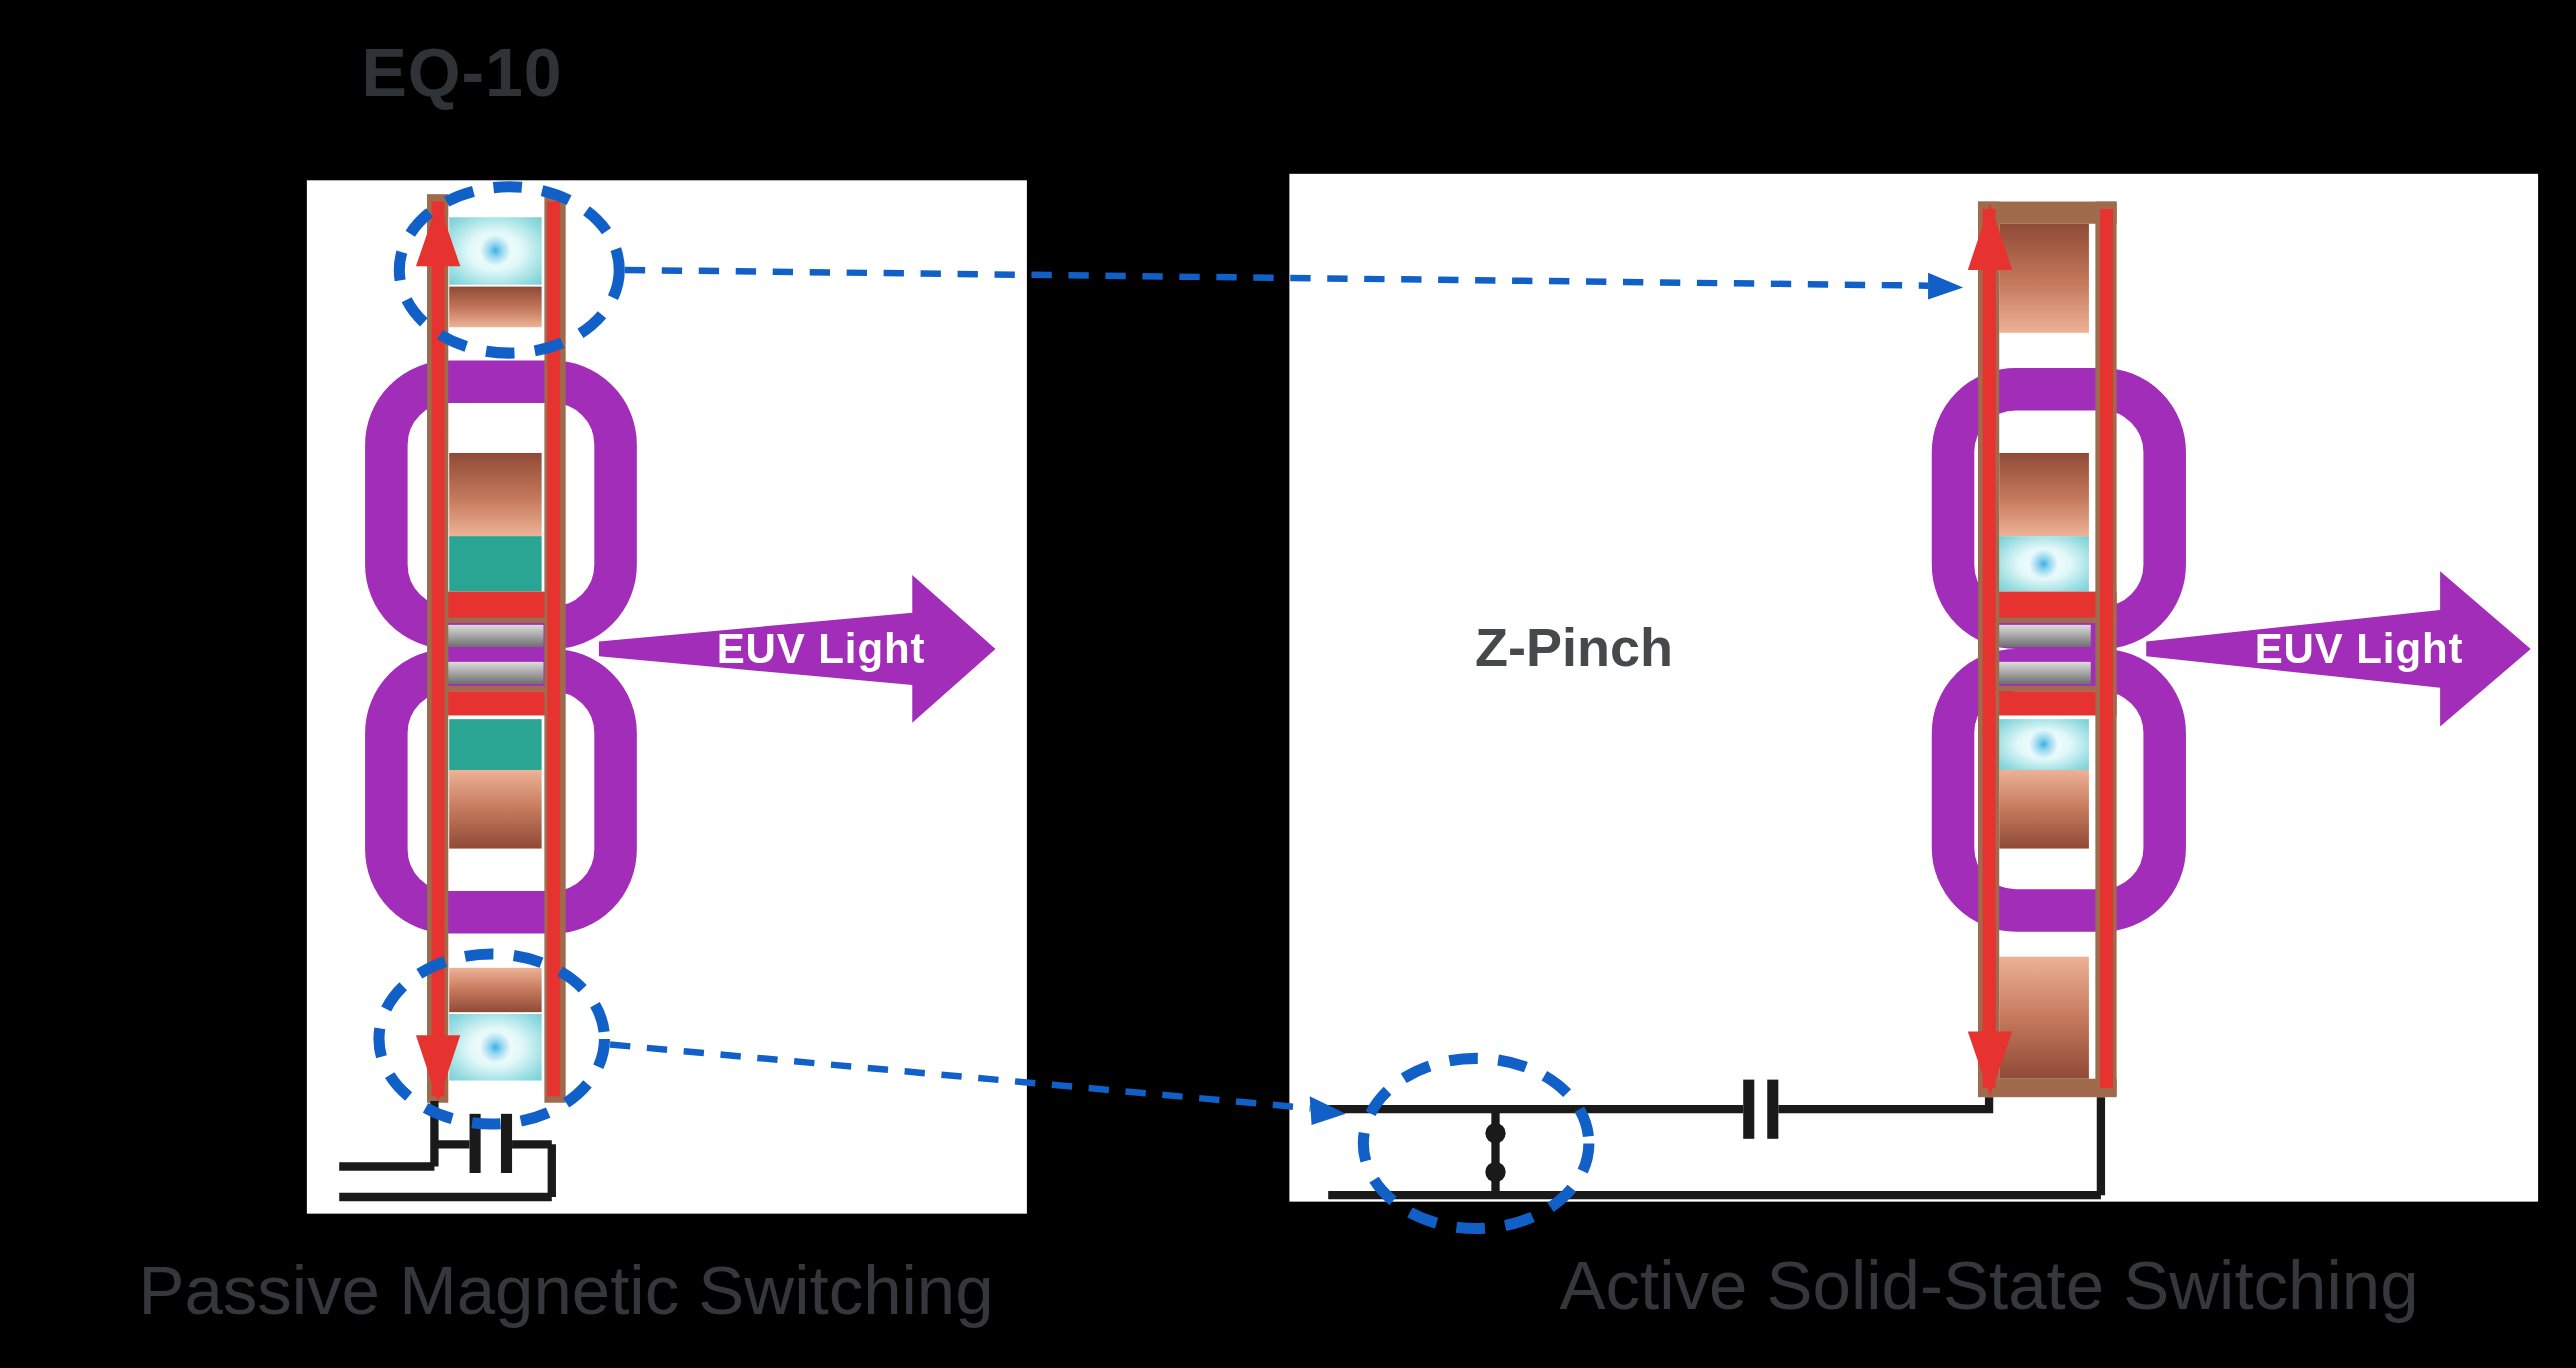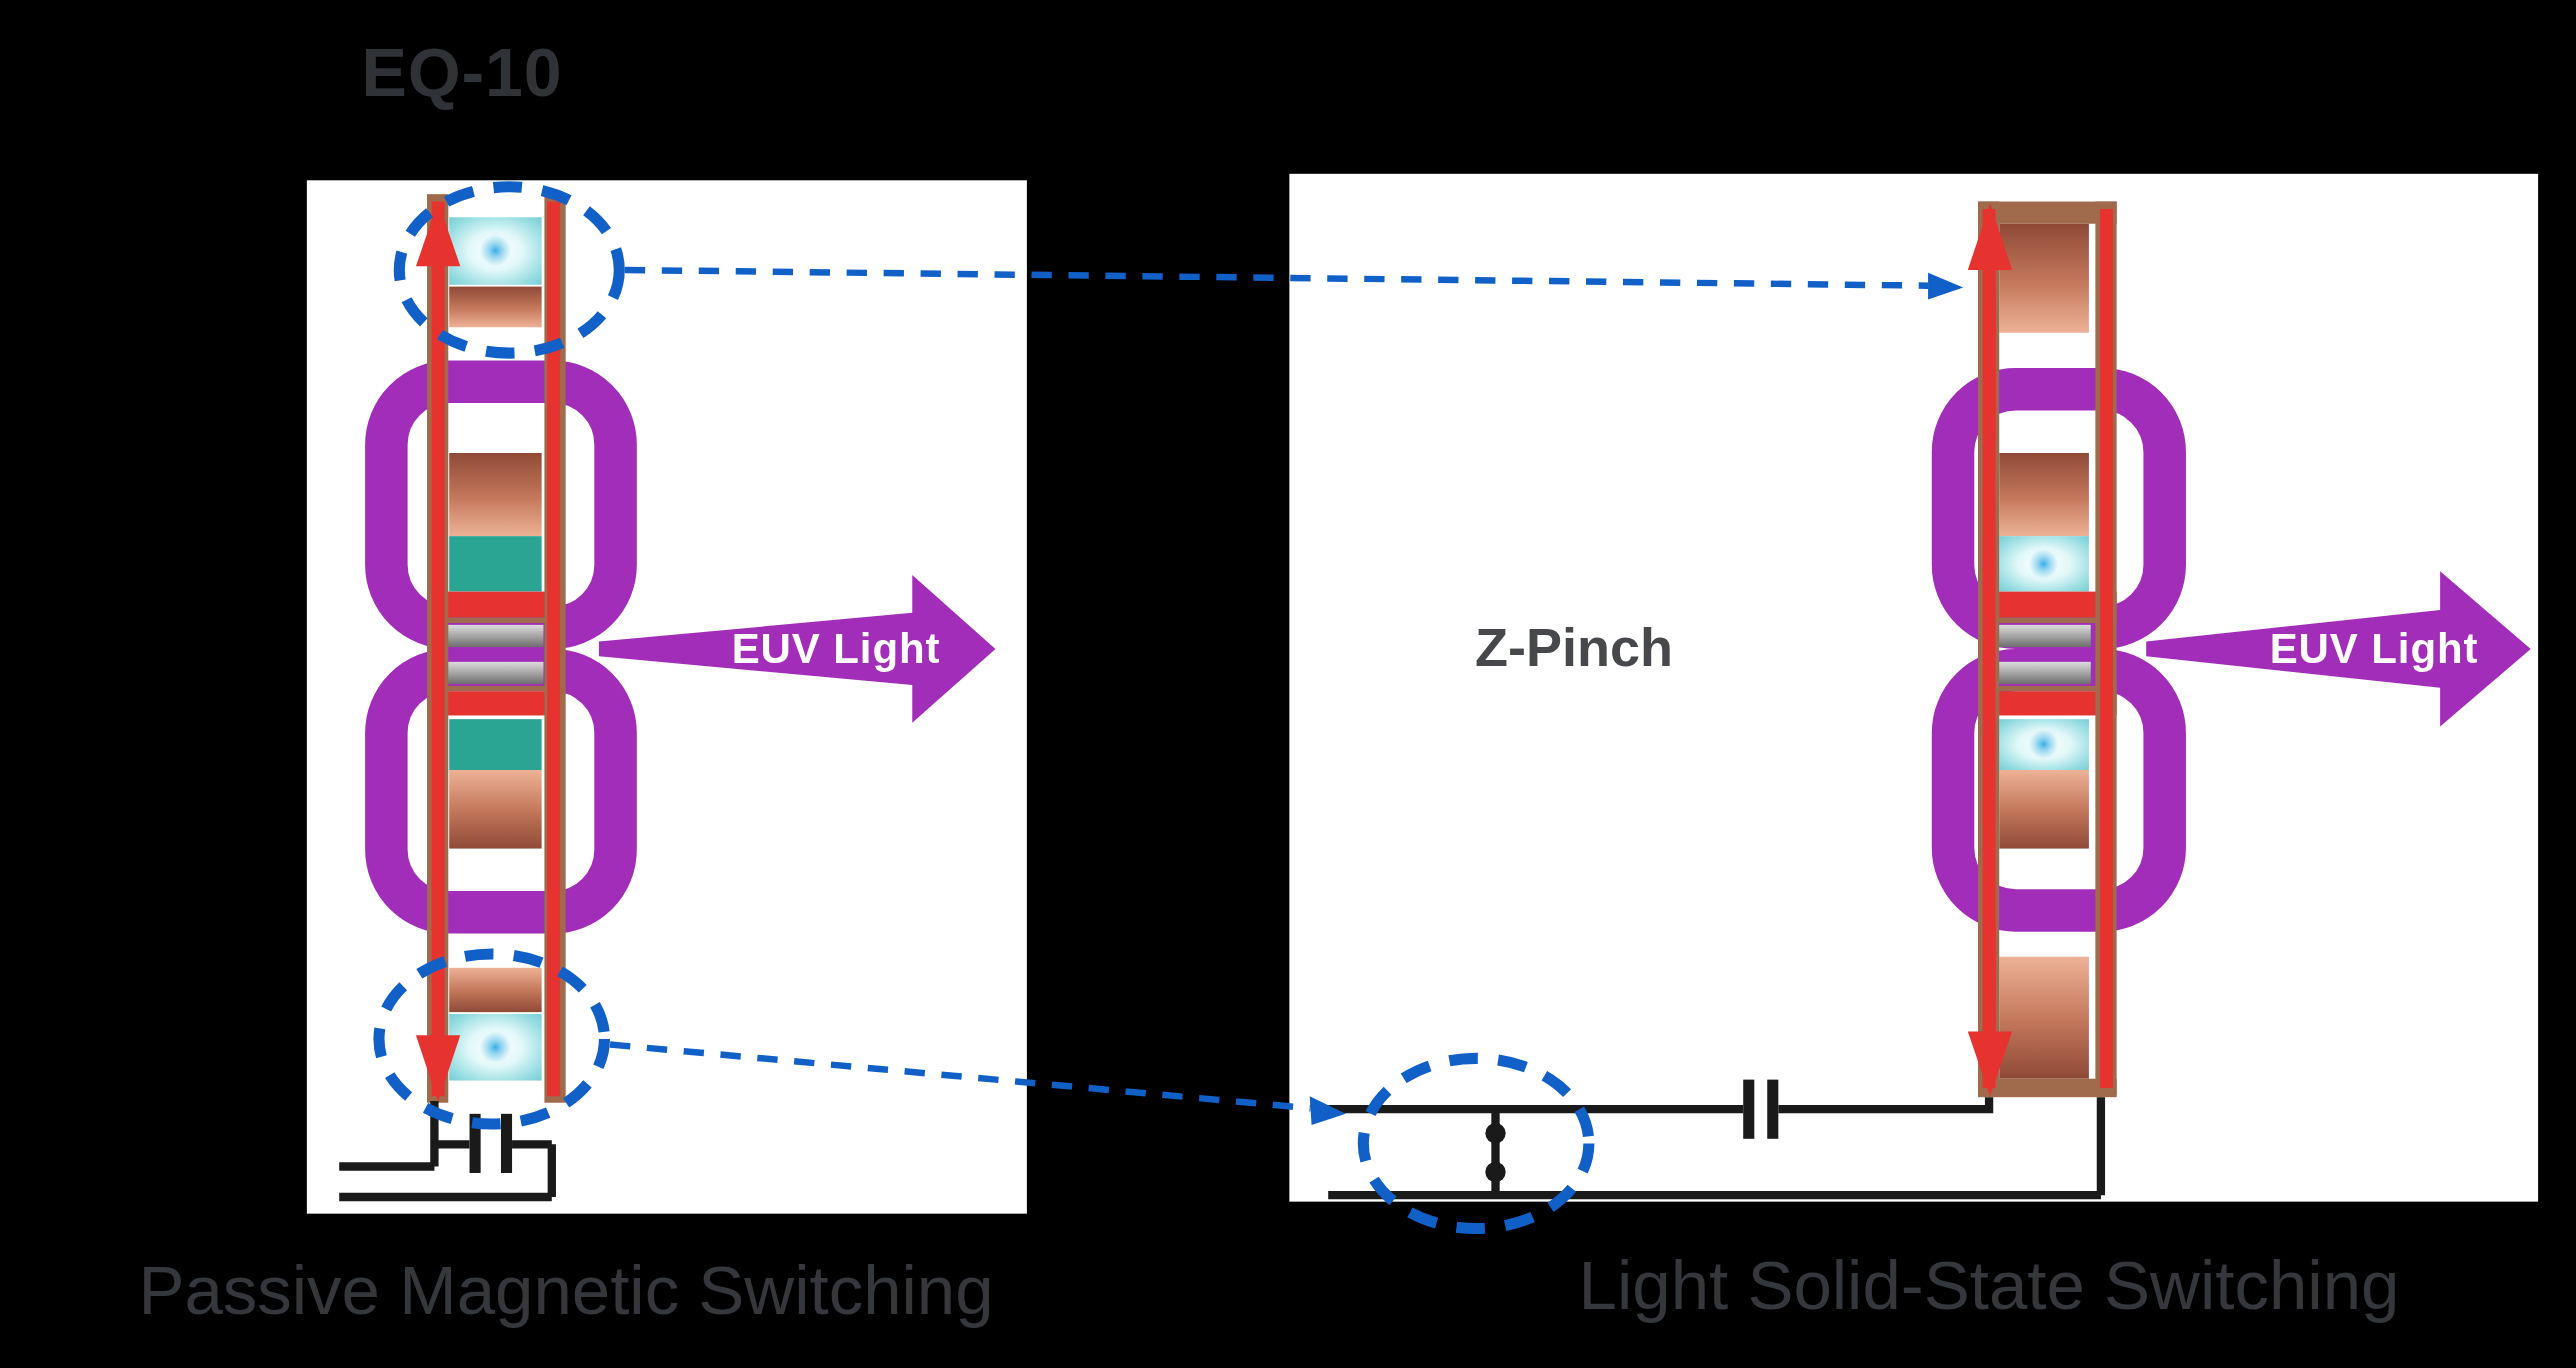--- a/index.html
+++ b/index.html
@@ -34,21 +34,20 @@
   }
   .zpinch {
     font-size: 54px;
     color: #46484C;
   }
   .euv {
     font-size: 42px;
     font-weight: bold;
     color: #FFFFFF;
     letter-spacing: 0.9px;
-    margin-left: 15px;
   }
 </style>
 </head>
 <body>
 
 <div class="stage">
 
 <svg width="2576" height="1369" viewBox="0 0 2787 1481">
   <defs>
     <linearGradient id="cuDown" x1="0" y1="0" x2="0" y2="1">
@@ -204,16 +203,16 @@
 </svg>
 
   <div class="txt title" style="left:462px; top:72px;">EQ-10</div>
 
   <div class="txt zpinch" style="left:1574px; top:647px;font-weight:bold;">Z-Pinch</div>
 
   <div class="txt euv" style="left:821px; top:649px;">EUV Light</div>
   <div class="txt euv" style="left:2359px; top:649px;">EUV Light</div>
 
   <div class="txt caption" style="left:566px; top:1290px;">Passive Magnetic Switching</div>
-  <div class="txt caption" style="left:1989px; top:1285px;">Light Solid-State Switching</div>
+  <div class="txt caption" style="left:1989px; top:1285px;">Active Solid-State Switching</div>
 
 </div>
 
 
 </body></html>

